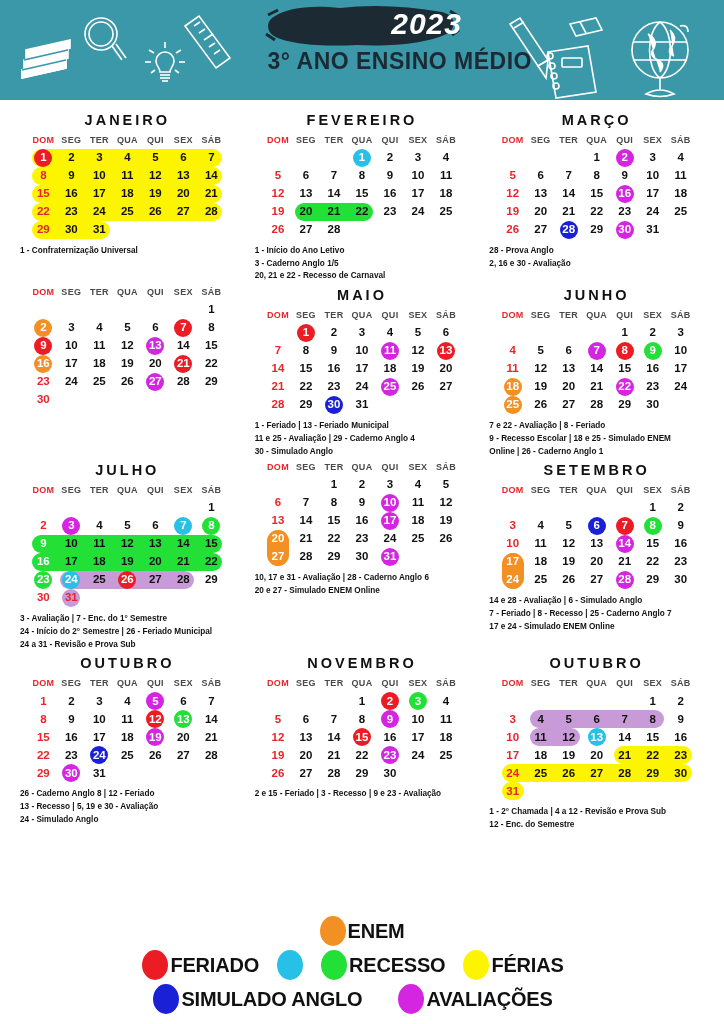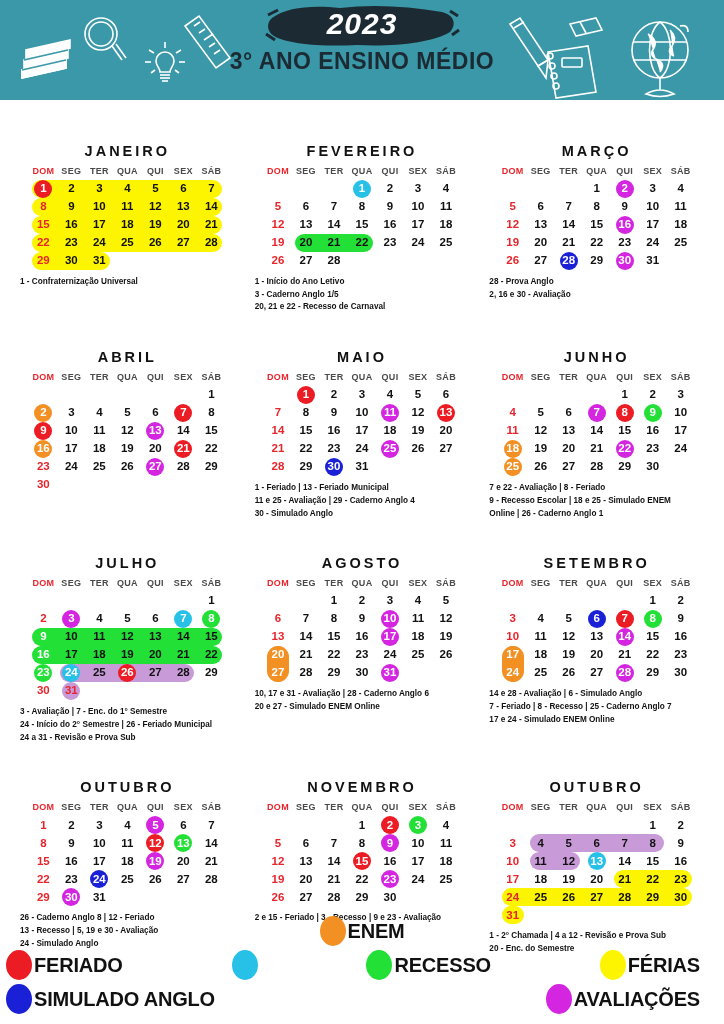--- a/index.html
+++ b/index.html
@@ -27,21 +27,21 @@
   .header-icons-right {
     position: absolute;
     right: 4px; top: 4px;
     width: 220px; height: 96px;
   }
   .header-center {
     position: absolute;
     left: 50%; top: 0;
     transform: translateX(-50%);
     width: 340px; height: 100px;
-    text-align: center;
+    text-align: right;
   }
   .brush {
     position: relative;
     width: 200px;
     height: 48px;
     margin: 2px auto 0;
   }
   .year-text {
     position: absolute;
     left: 0; right: 0; top: 5px;
@@ -61,21 +61,20 @@
 
   
   .months {
     display: grid;
     grid-template-columns: repeat(3, 1fr);
     padding: 8px 12px 0 12px;
     column-gap: 4px;
   }
   .month {
     padding: 4px 6px 0 6px;
-    margin-top: 31px;
   }
   .month-name {
     text-align: center;
     font-size: 14.5px;
     font-weight: bold;
     letter-spacing: 3px;
     color: #111;
     margin-bottom: 7px;
   }
   table.cal {
@@ -163,21 +162,21 @@
   
   .legend {
     position: absolute;
     left: 0; right: 0;
     bottom: 6px;
     padding: 0 6px;
   }
   .legend-row {
     display: flex;
     align-items: center;
-    justify-content: space-between;
+    justify-content: center;
     margin-bottom: 4px;
   }
   .legend-row.top { justify-content: center; }
   .legend-item {
     display: flex;
     align-items: center;
     gap: 2px;
   }
   .dot {
     width: 26px; height: 30px;
@@ -479,21 +478,20 @@
             <td></td>
           </tr>
         </tbody>
       </table>
       <div class="notes">
         <div>28 - Prova Anglo</div>
         <div>2, 16 e 30 - Avaliação</div>
       </div>
     </div>
     <div class="month">
-      <div class="month-name">ABRIL</div>
       <table class="cal">
         <thead>
           <tr>
             <th class="dom">DOM</th>
             <th>SEG</th>
             <th>TER</th>
             <th>QUA</th>
             <th>QUI</th>
             <th>SEX</th>
             <th>SÁB</th>
@@ -764,21 +762,20 @@
           </tr>
         </tbody>
       </table>
       <div class="notes">
         <div>3 - Avaliação   |   7 - Enc. do 1° Semestre</div>
         <div>24 - Início do 2° Semestre   |   26 - Feriado Municipal</div>
         <div>24 a 31 - Revisão e Prova Sub</div>
       </div>
     </div>
     <div class="month">
-      <div class="month-name">AGOSTO</div>
       <table class="cal">
         <thead>
           <tr>
             <th class="dom">DOM</th>
             <th>SEG</th>
             <th>TER</th>
             <th>QUA</th>
             <th>QUI</th>
             <th>SEX</th>
             <th>SÁB</th>
@@ -1105,21 +1102,21 @@
             <td></td>
             <td></td>
             <td></td>
             <td></td>
             <td></td>
           </tr>
         </tbody>
       </table>
       <div class="notes">
         <div>1 - 2° Chamada   |   4 a 12 - Revisão e Prova Sub</div>
-        <div>20 - Enc. do Semestre</div>
+        <div>12 - Enc. do Semestre</div>
       </div>
     </div>
   </div>
 
 <div class="legend">
   <div class="legend-row top">
     <div class="legend-item">
       <span class="dot" id="dot-enem" style="background: rgb(243, 144, 35);"></span>
       <span class="legend-label">ENEM</span>
     </div>

